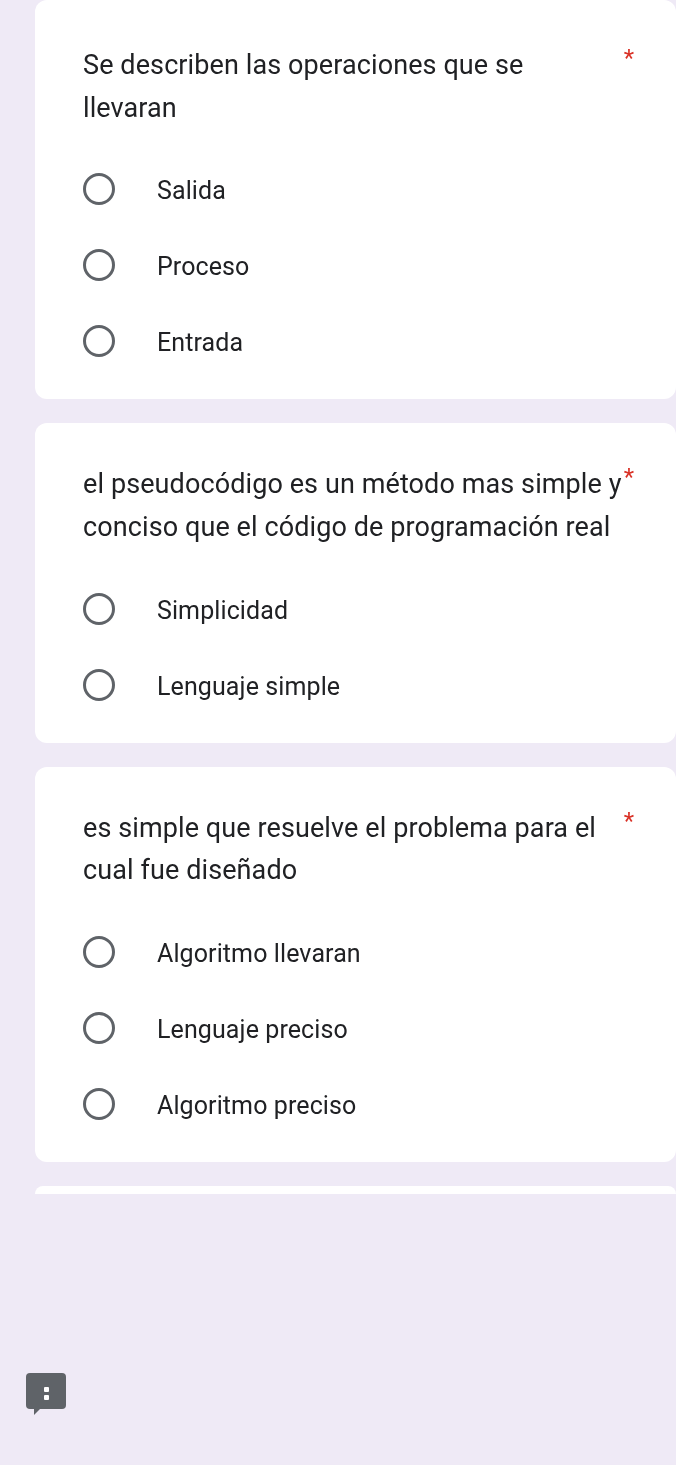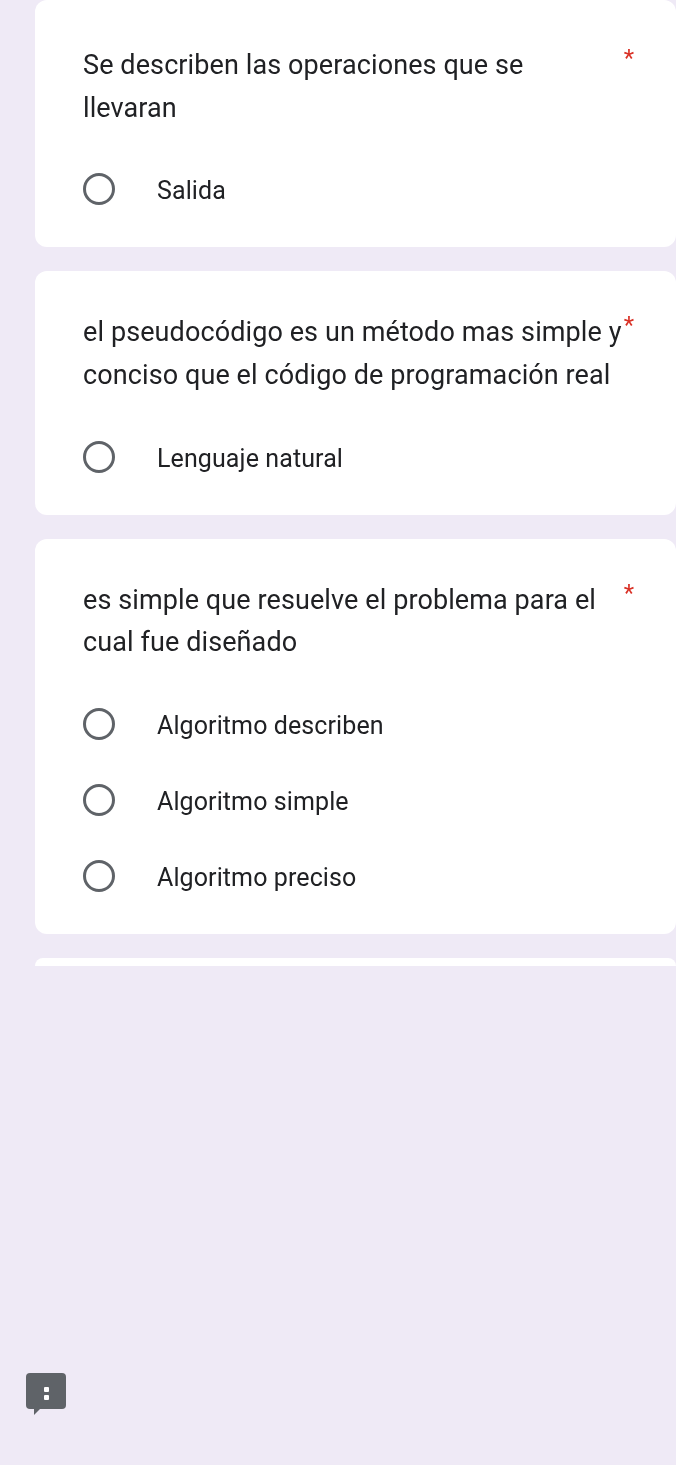--- a/index.html
+++ b/index.html
@@ -112,45 +112,57 @@
 
 <div class="card first">
   <div class="question-row">
     <div class="question-text">Se describen las operaciones que se llevaran</div>
     <div class="required">*</div>
   </div>
   <div class="option">
     <div class="radio"></div>
     <div class="option-label">Salida</div>
   </div>
+  <div class="option">
+    <div class="radio"></div>
+    <div class="option-label">Proceso</div>
+  </div>
+  <div class="option">
+    <div class="radio"></div>
+    <div class="option-label">Entrada</div>
+  </div>
 </div>
 
 <div class="card">
   <div class="question-row">
     <div class="question-text">el pseudocódigo es un método mas simple y conciso que el código de programación real</div>
     <div class="required">*</div>
   </div>
   <div class="option">
     <div class="radio"></div>
-    <div class="option-label">Lenguaje natural</div>
+    <div class="option-label">Simplicidad</div>
+  </div>
+  <div class="option">
+    <div class="radio"></div>
+    <div class="option-label">Lenguaje simple</div>
   </div>
 </div>
 
 <div class="card">
   <div class="question-row">
     <div class="question-text">es simple que resuelve el problema para el cual fue diseñado</div>
     <div class="required">*</div>
   </div>
   <div class="option">
     <div class="radio"></div>
-    <div class="option-label">Algoritmo describen</div>
+    <div class="option-label">Algoritmo llevaran</div>
   </div>
   <div class="option">
     <div class="radio"></div>
-    <div class="option-label">Algoritmo simple</div>
+    <div class="option-label">Lenguaje preciso</div>
   </div>
   <div class="option">
     <div class="radio"></div>
     <div class="option-label">Algoritmo preciso</div>
   </div>
 </div>
 
 <div class="nextcard"></div>
 
 <div class="feedback-btn">

